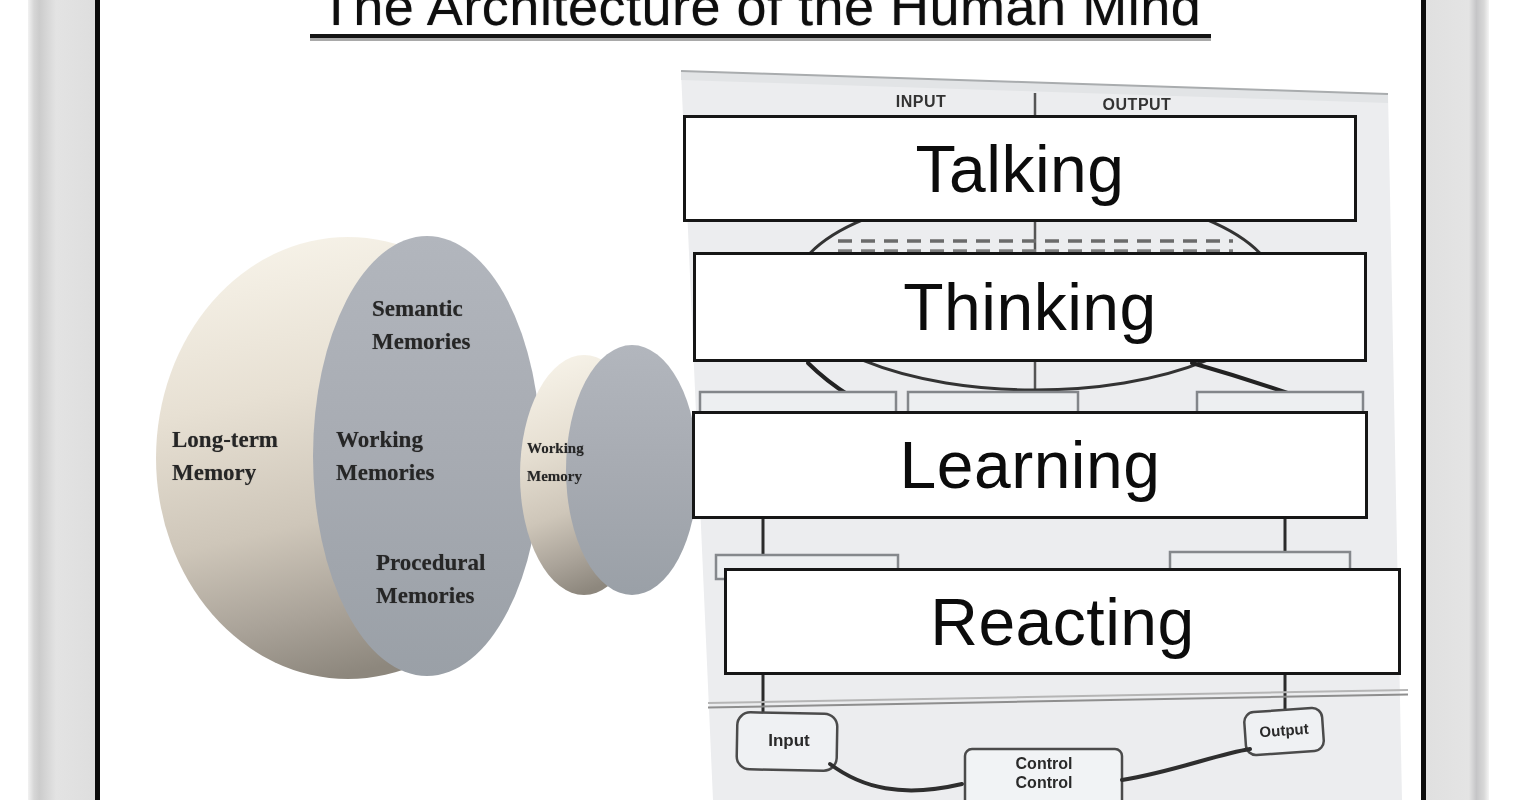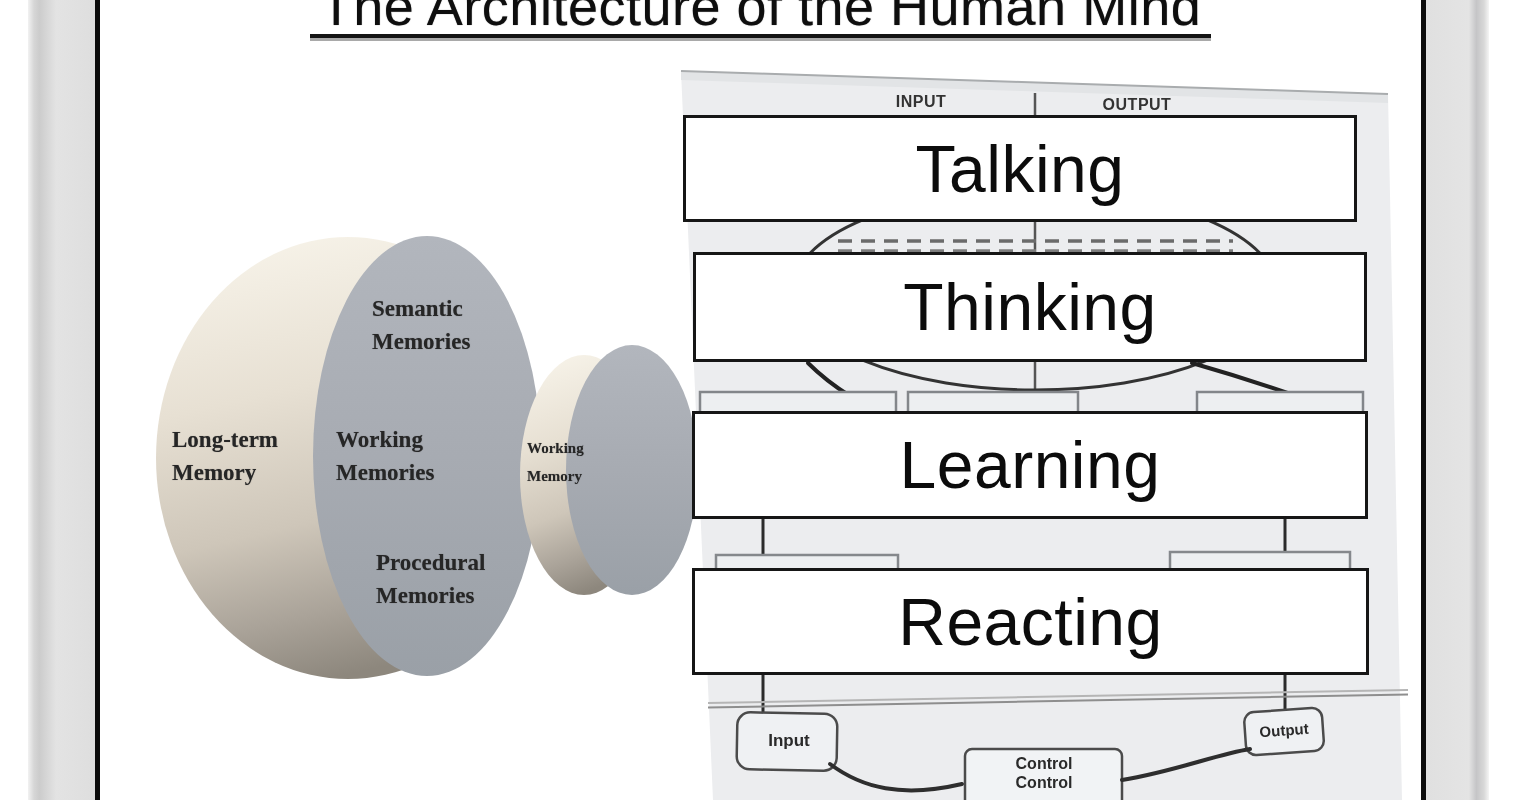--- a/index.html
+++ b/index.html
@@ -42,21 +42,21 @@
   .node-label.salient{font-size:16px;line-height:19px;text-align:center;transform:translateX(-50%);}
   
   .overlay-box{
     position:absolute;z-index:30;background:#ffffff;border:3px solid #161616;
     display:flex;align-items:center;justify-content:center;
     font-size:66px;color:#0c0c0c;letter-spacing:0.5px;
   }
   .overlay-box.talking {left:683px;top:115px;width:668px;height:101px;}
   .overlay-box.thinking{left:693px;top:252px;width:668px;height:104px;text-align:center;}
   .overlay-box.learning{left:692px;top:411px;width:670px;height:102px;align-items:center;}
-  .overlay-box.reacting{left:692px;top:568px;width:671px;height:101px;}
+  .overlay-box.reacting{left:724px;top:568px;width:671px;height:101px;}
 </style>
 </head>
 <body>
 
 <div class="frame-bar left"></div>
 <div class="frame-line left"></div>
 <div class="frame-line right"></div>
 <div class="frame-bar right"></div>
 
 <div class="title-wrap">

